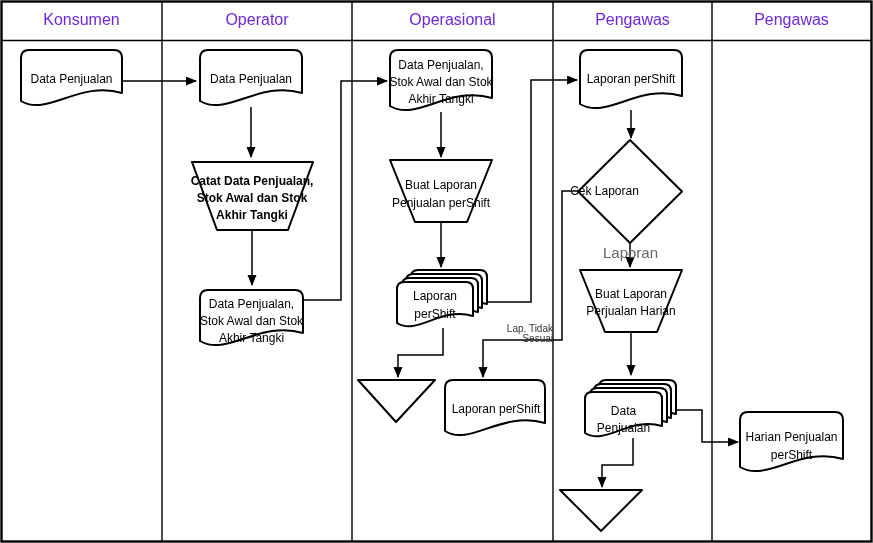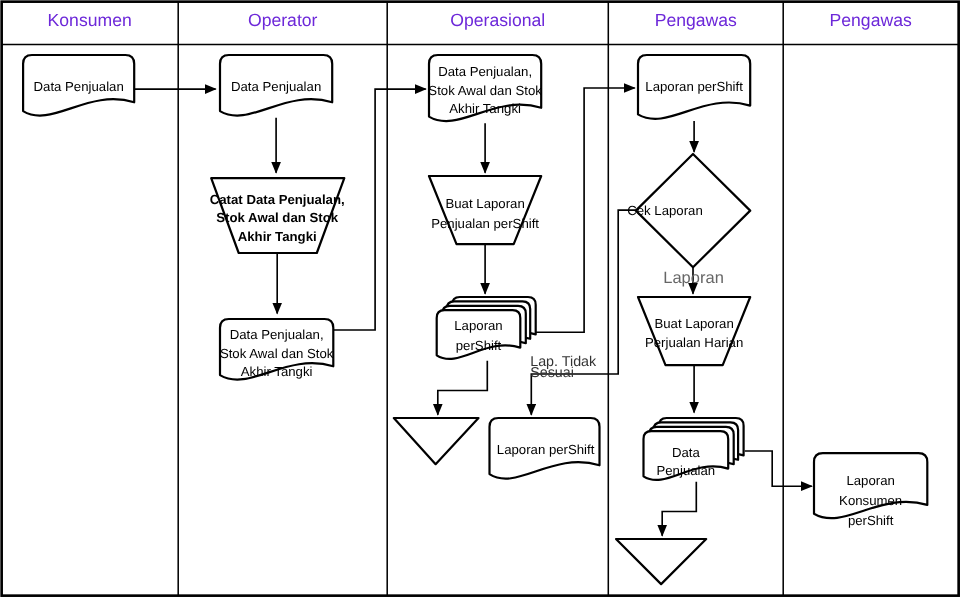--- a/index.html
+++ b/index.html
@@ -25,22 +25,22 @@
     text-align:center;
     white-space:pre-line;
     font-size:12px;line-height:17px;color:#000000;
   }
   .lh18{line-height:18px;}
   .edge-label-big{
     position:absolute;text-align:center;
     font-size:15px;line-height:17px;color:#666666;
   }
   .edge-label-small{
-    position:absolute;
-    font-size:13px;line-height:10px;color:#333333;
+    position:absolute;text-align:right;
+    font-size:10px;line-height:10px;color:#333333;
   }
 </style>
 </head>
 <body>
 
 <div class="canvas">
 
   <svg width="873" height="543" viewBox="0 0 873 543">
     <defs>
       <marker id="arrow" markerWidth="12" markerHeight="10" refX="10" refY="4.5" orient="auto" markerUnits="userSpaceOnUse">
@@ -151,19 +151,19 @@
   <div class="node-label lh18" style="left:390px;top:176px;width:102px;">Buat Laporan
 Penjualan perShift</div>
   <div class="node-label lh18" style="left:397px;top:287px;width:76px;">Laporan
 perShift</div>
   <div class="node-label" style="left:445px;top:401px;width:102px;">Laporan perShift</div>
   <div class="node-label" style="left:580px;top:71px;width:102px;">Laporan perShift</div>
   <div class="node-label" style="left:554px;top:183px;width:101px;">Cek Laporan</div>
   <div class="node-label" style="left:580px;top:286px;width:102px;">Buat Laporan
 Perjualan Harian</div>
   <div class="node-label" style="left:585px;top:403px;width:77px;">Data Penjualan</div>
-  <div class="node-label lh18" style="left:740px;top:428px;width:103px;">Laporan Konsumen
+  <div class="node-label lh18" style="left:740px;top:428px;width:103px;">Harian Penjualan
 perShift</div>
 
   <div class="edge-label-big" style="left:592px;top:244px;width:77px;">Laporan</div>
   <div class="edge-label-small" style="left:482px;top:324px;width:71px;">Lap. Tidak Sesuai</div>
 
 </div>
 
 </body></html>

